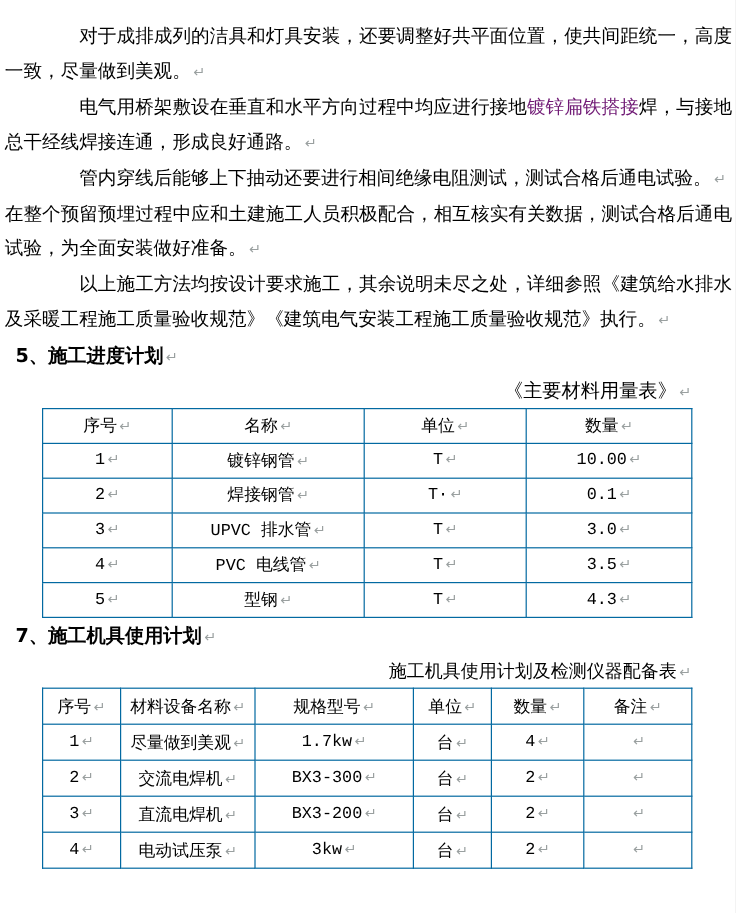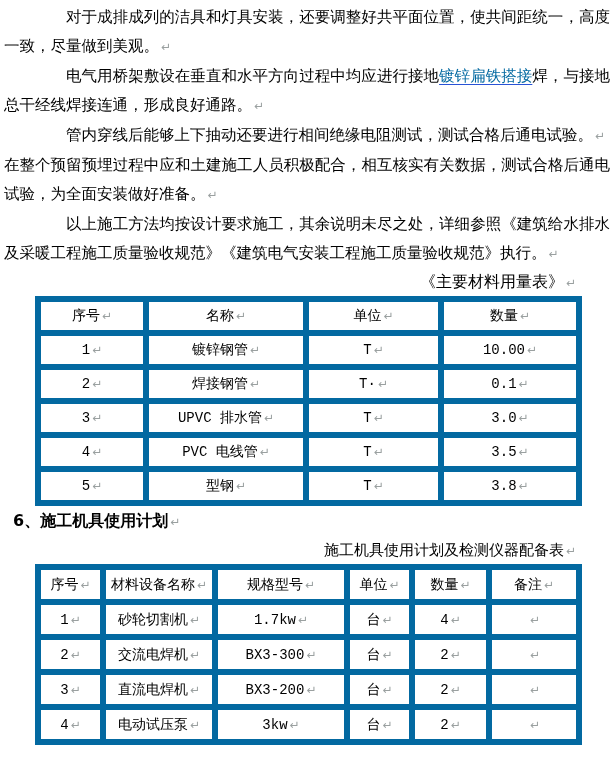--- a/index.html
+++ b/index.html
@@ -4,34 +4,33 @@
 <style>
   html,body{margin:0;padding:0;background:#e8e8e8;}
   .page{
     position:relative;
     width:613px;height:761px;
     background:#ffffff;
     color:#000;
     font-family:"DejaVu Sans",sans-serif;
     overflow:hidden;
     box-sizing:border-box;
-    padding-top:3px;
+    padding-top:16px;
     margin:0 auto;
   }
   p.body{
     margin:0 3px 0 4px;
     font-size:15.5px;
     line-height:29px;
     text-align:justify;
     letter-spacing:0;
   }
   p.body.indent{text-indent:62px;}
   .link{
-    color:#0369a1;
-    text-decoration:underline;
+    color:#701a75;
     text-decoration-color:#2953d6;
     text-underline-offset:3px;
   }
   h2.hd{
     margin:0 0 0 13px;
     font-size:16px;
     line-height:29px;
     font-weight:bold;
   }
   p.ref{
@@ -49,21 +48,21 @@
     text-align:right;
   }
   .caption.c1{font-size:16px;line-height:25px;}
   .caption.c2{font-size:15px;line-height:26px;}
   table.doc{
     border-collapse:collapse;
     table-layout:fixed;
     margin-left:35px;
     width:541px;
   }
-  table.doc,.doc td,.doc th{border:6px solid #0369a1;}
+  table.doc,.doc td,.doc th{border:1px solid #0369a1;}
   .doc td,.doc th{
     text-align:center;vertical-align:middle;
     font-weight:normal;
     padding:0;
     font-size:14px;
     font-family:"Liberation Mono","DejaVu Sans Mono","DejaVu Sans",monospace;
     overflow:hidden;white-space:nowrap;
   }
   .t1 td,.t1 th{height:28px;}
   .t2 td,.t2 th{height:29px;}
@@ -83,20 +82,21 @@
   <p class="body indent"><span>对于成排成列的洁具和灯具安装，还要调整好共平面位置，使共间距统一，高度一致，尽量做到美观。</span><span class="pc">↵</span></p>
 
   <p class="body indent"><span>电气用桥架敷设在垂直和水平方向过程中均应进行接地</span><span class="link">镀锌扁铁搭接</span><span>焊，与接地总干经线焊接连通，形成良好通路。</span><span class="pc">↵</span></p>
 
   <p class="body indent"><span>管内穿线后能够上下抽动还要进行相间绝缘电阻测试，测试合格后通电试验。</span><span class="pc">↵</span></p>
 
   <p class="body"><span>在整个预留预埋过程中应和土建施工人员积极配合，相互核实有关数据，测试合格后通电试验，为全面安装做好准备。</span><span class="pc">↵</span></p>
 
   <p class="body indent"><span>以上施工方法均按设计要求施工，其余说明未尽之处，详细参照《建筑给水排水及采暖工程施工质量验收规范》《建筑电气安装工程施工质量验收规范》执行。</span><span class="pc">↵</span></p>
 
+  <h2 class="hd"><span>5、施工进度计划</span><span class="pc">↵</span></h2>
 
 
 
   <div class="caption c1"><span>《主要材料用量表》</span><span class="pc">↵</span></div>
 
   <table class="doc t1">
     <colgroup>
         <col style="width:108px">
         <col style="width:160px">
         <col style="width:135px">
@@ -130,26 +130,26 @@
     <tr>
       <td><span>4</span><span class="pc">↵</span></td>
       <td><span>PVC 电线管</span><span class="pc">↵</span></td>
       <td><span>T</span><span class="pc">↵</span></td>
       <td><span>3.5</span><span class="pc">↵</span></td>
     </tr>
     <tr>
       <td><span>5</span><span class="pc">↵</span></td>
       <td><span>型钢</span><span class="pc">↵</span></td>
       <td><span>T</span><span class="pc">↵</span></td>
-      <td><span>3.8</span><span class="pc">↵</span></td>
+      <td><span>4.3</span><span class="pc">↵</span></td>
     </tr>
   </tbody>
     </table>
 
-  <h2 class="hd"><span>6、施工机具使用计划</span><span class="pc">↵</span></h2>
+  <h2 class="hd"><span>7、施工机具使用计划</span><span class="pc">↵</span></h2>
 
   <div class="caption c2"><span>施工机具使用计划及检测仪器配备表</span><span class="pc">↵</span></div>
 
   <table class="doc t2">
     <colgroup>
         <col style="width:65px">
         <col style="width:112px">
         <col style="width:132px">
         <col style="width:65px">
         <col style="width:77px">
@@ -159,21 +159,21 @@
         <tr>
       <th><span>序号</span><span class="pc">↵</span></th>
       <th><span>材料设备名称</span><span class="pc">↵</span></th>
       <th><span>规格型号</span><span class="pc">↵</span></th>
       <th><span>单位</span><span class="pc">↵</span></th>
       <th><span>数量</span><span class="pc">↵</span></th>
       <th><span>备注</span><span class="pc">↵</span></th>
     </tr>
     <tr>
       <td><span>1</span><span class="pc">↵</span></td>
-      <td><span>砂轮切割机</span><span class="pc">↵</span></td>
+      <td><span>尽量做到美观</span><span class="pc">↵</span></td>
       <td><span>1.7kw</span><span class="pc">↵</span></td>
       <td><span>台</span><span class="pc">↵</span></td>
       <td><span>4</span><span class="pc">↵</span></td>
       <td><span class="pc">↵</span></td>
     </tr>
     <tr>
       <td><span>2</span><span class="pc">↵</span></td>
       <td><span>交流电焊机</span><span class="pc">↵</span></td>
       <td><span>BX3-300</span><span class="pc">↵</span></td>
       <td><span>台</span><span class="pc">↵</span></td>

